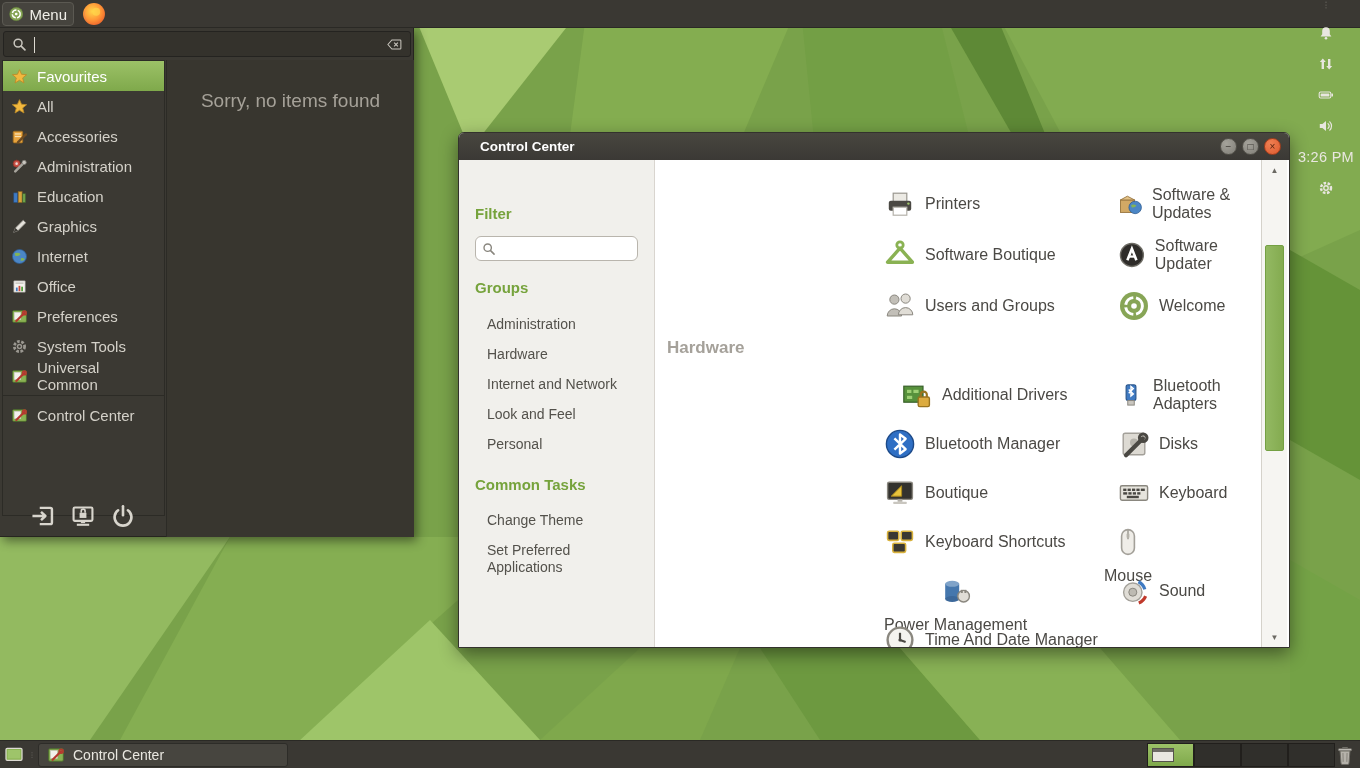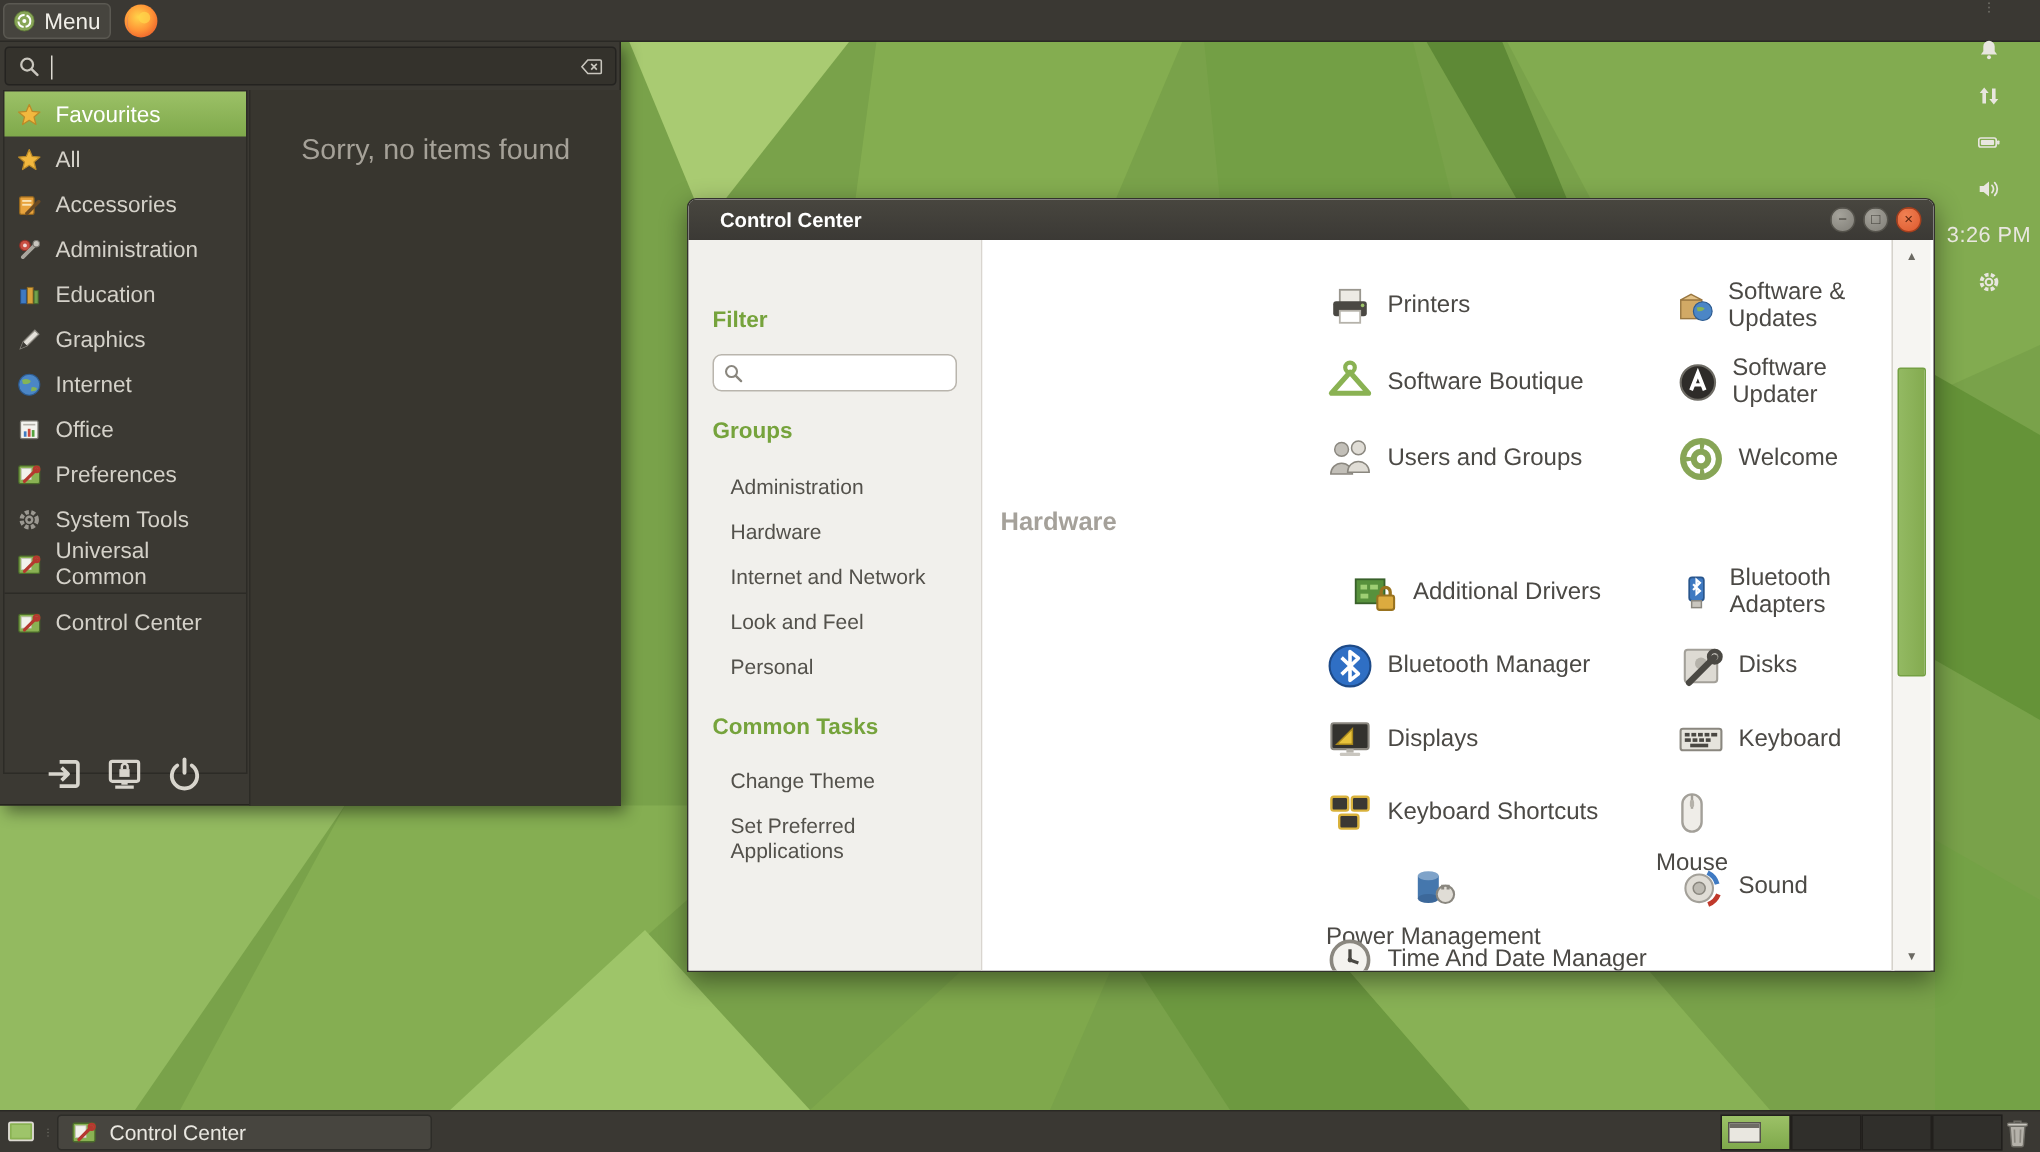--- a/index.html
+++ b/index.html
@@ -436,21 +436,21 @@
             </svg></span>
         <span class="lbl">Disks</span>
       </div>
       <div class="cc-item" style="left:229px; top:317px;">
         <span class="icon"><svg viewBox="0 0 16 16">
               <rect x="1.8" y="2.6" width="12.4" height="8.6" rx="0.8" fill="#33322e" stroke="#8a877f" stroke-width="0.7"></rect>
               <polygon points="3.6,9.6 8.8,4.4 8.8,9.6" fill="#e8c33c" stroke="#a8871c" stroke-width="0.5"></polygon>
               <rect x="6.8" y="11.2" width="2.4" height="1.2" fill="#b5b2aa"></rect>
               <rect x="4.6" y="12.4" width="6.8" height="1.1" rx="0.4" fill="#c9c6bf"></rect>
             </svg></span>
-        <span class="lbl">Displays</span>
+        <span class="lbl">Boutique</span>
       </div>
       <div class="cc-item" style="left:463px; top:317px;">
         <span class="icon"><svg viewBox="0 0 16 16">
               <rect x="1.2" y="4.4" width="13.6" height="7.2" rx="0.8" fill="#e6e4dd" stroke="#8a877f" stroke-width="0.7"></rect>
               <g fill="#4a4843">
                 <rect x="2.6" y="5.8" width="1.6" height="1.2"></rect>
                 <rect x="4.8" y="5.8" width="1.6" height="1.2"></rect>
                 <rect x="7" y="5.8" width="1.6" height="1.2"></rect>
                 <rect x="9.2" y="5.8" width="1.6" height="1.2"></rect>
                 <rect x="11.4" y="5.8" width="2" height="1.2"></rect>

